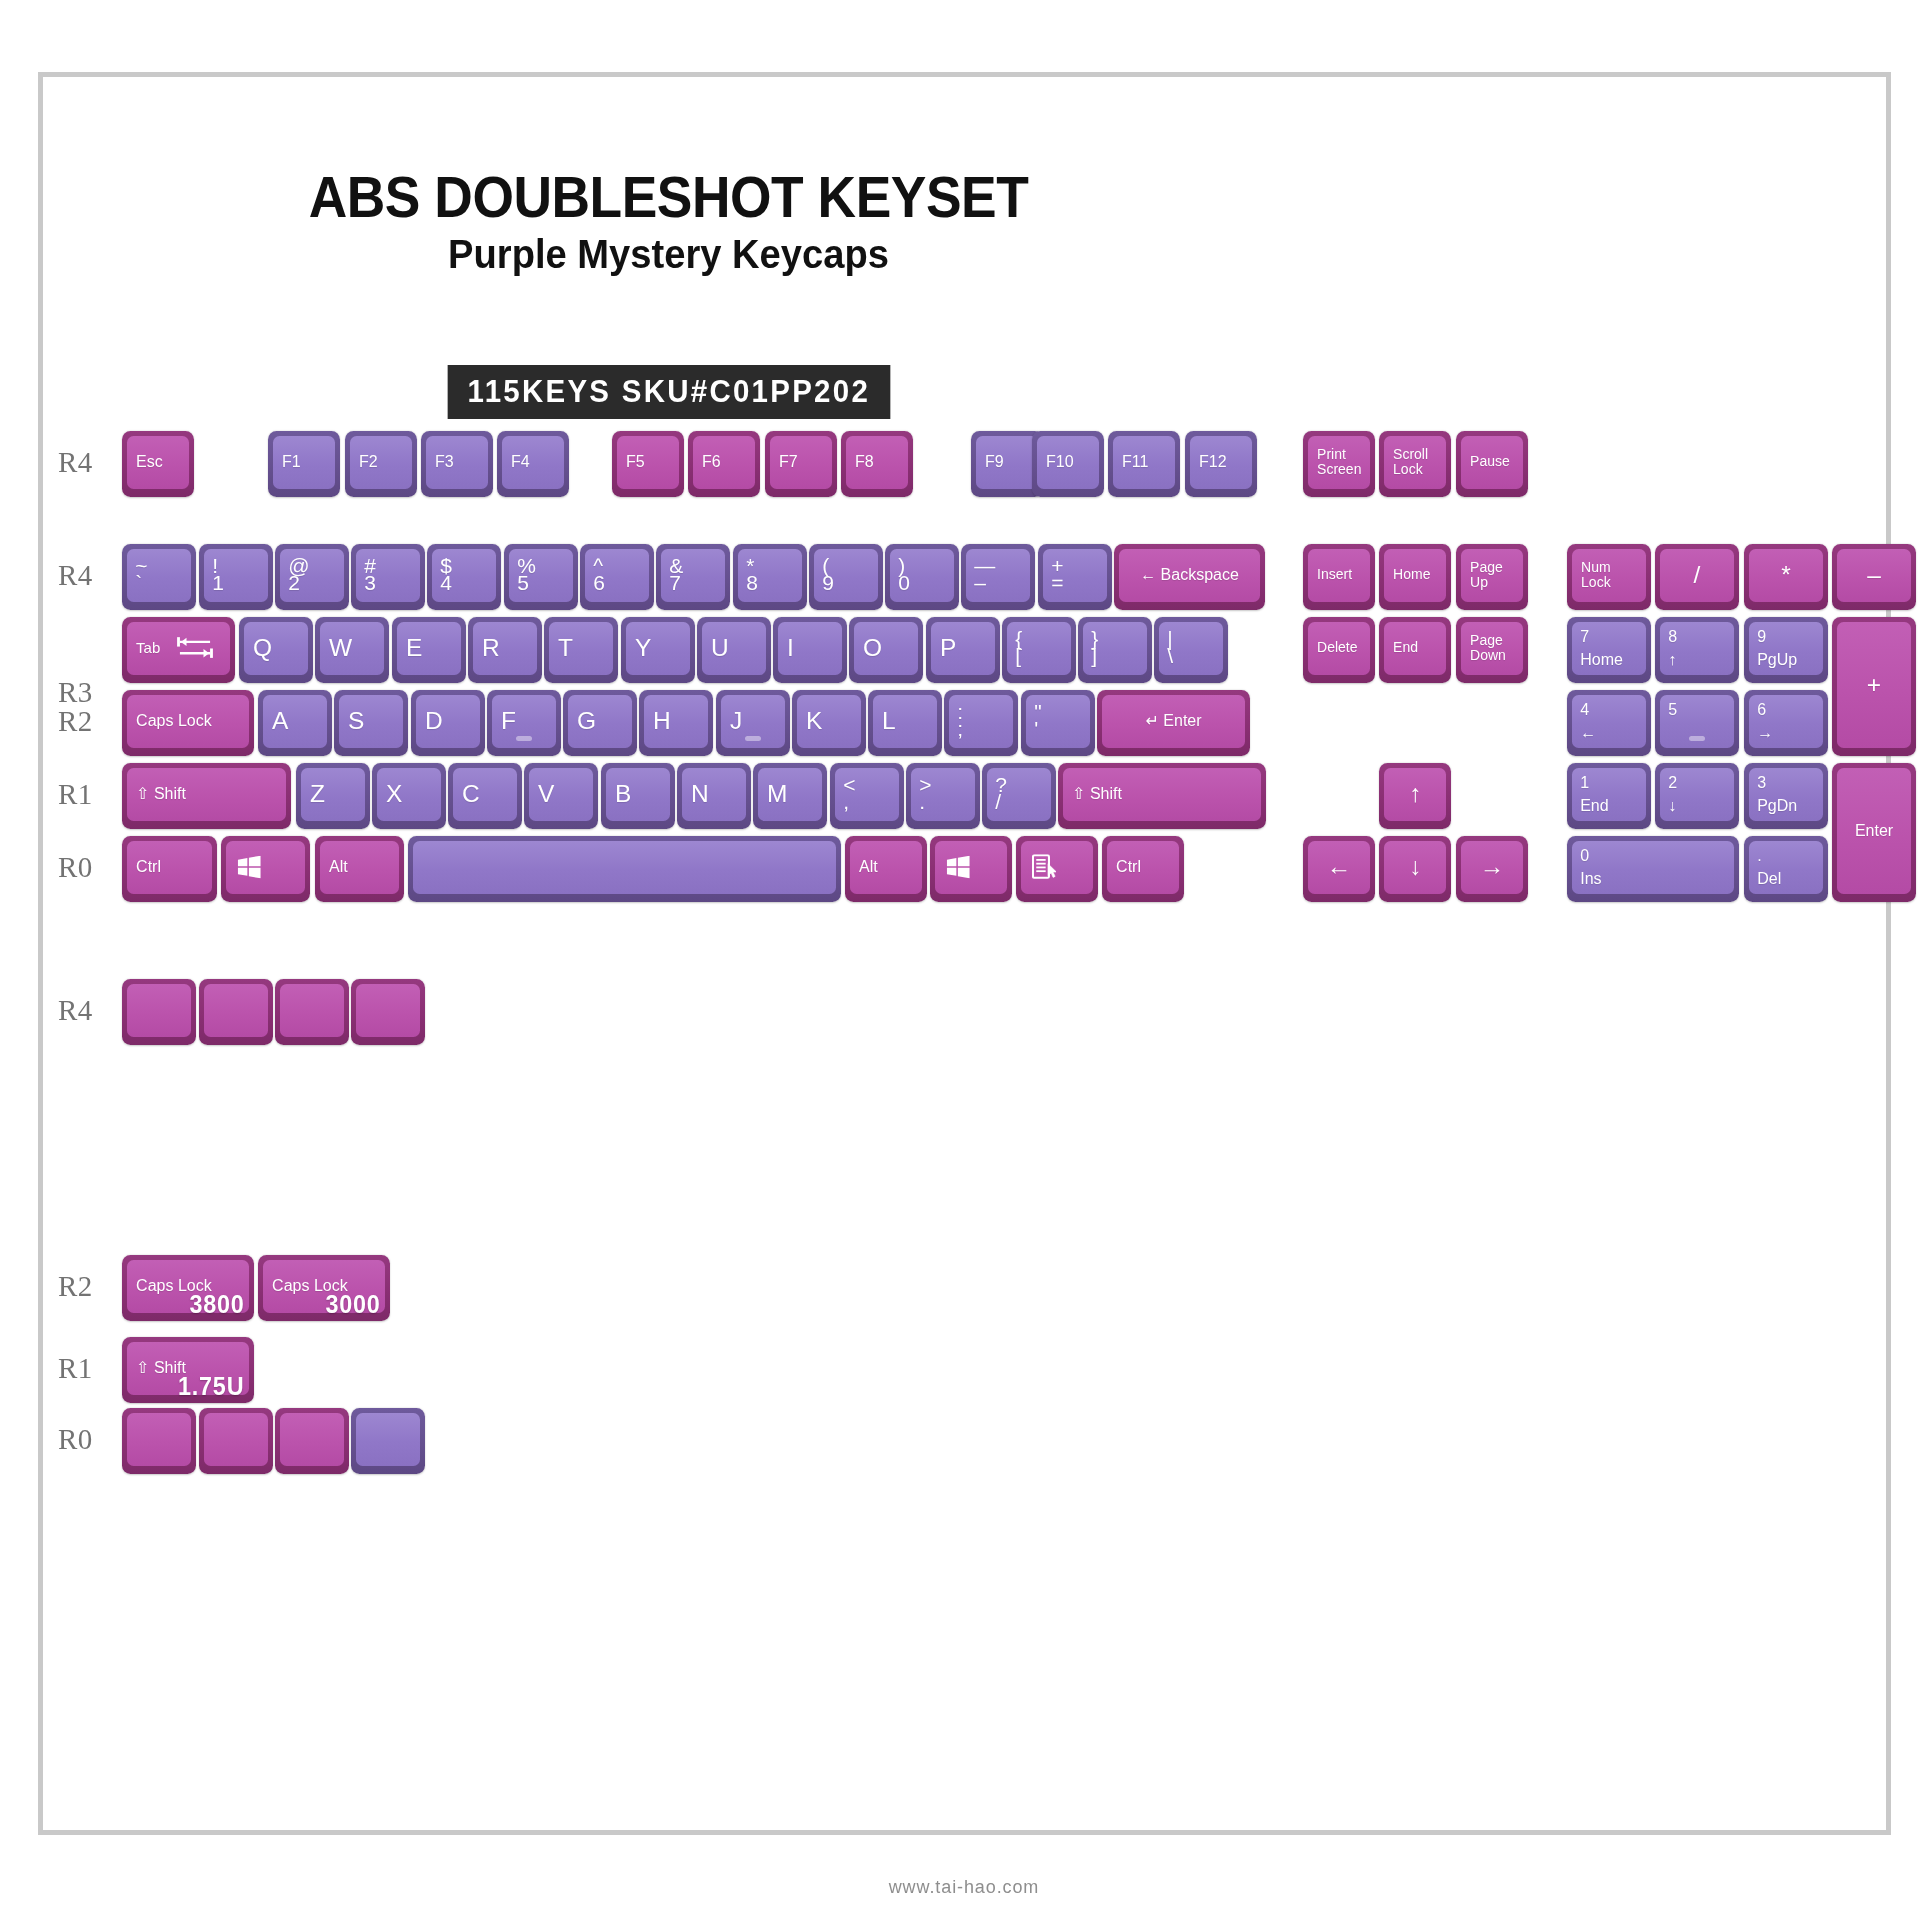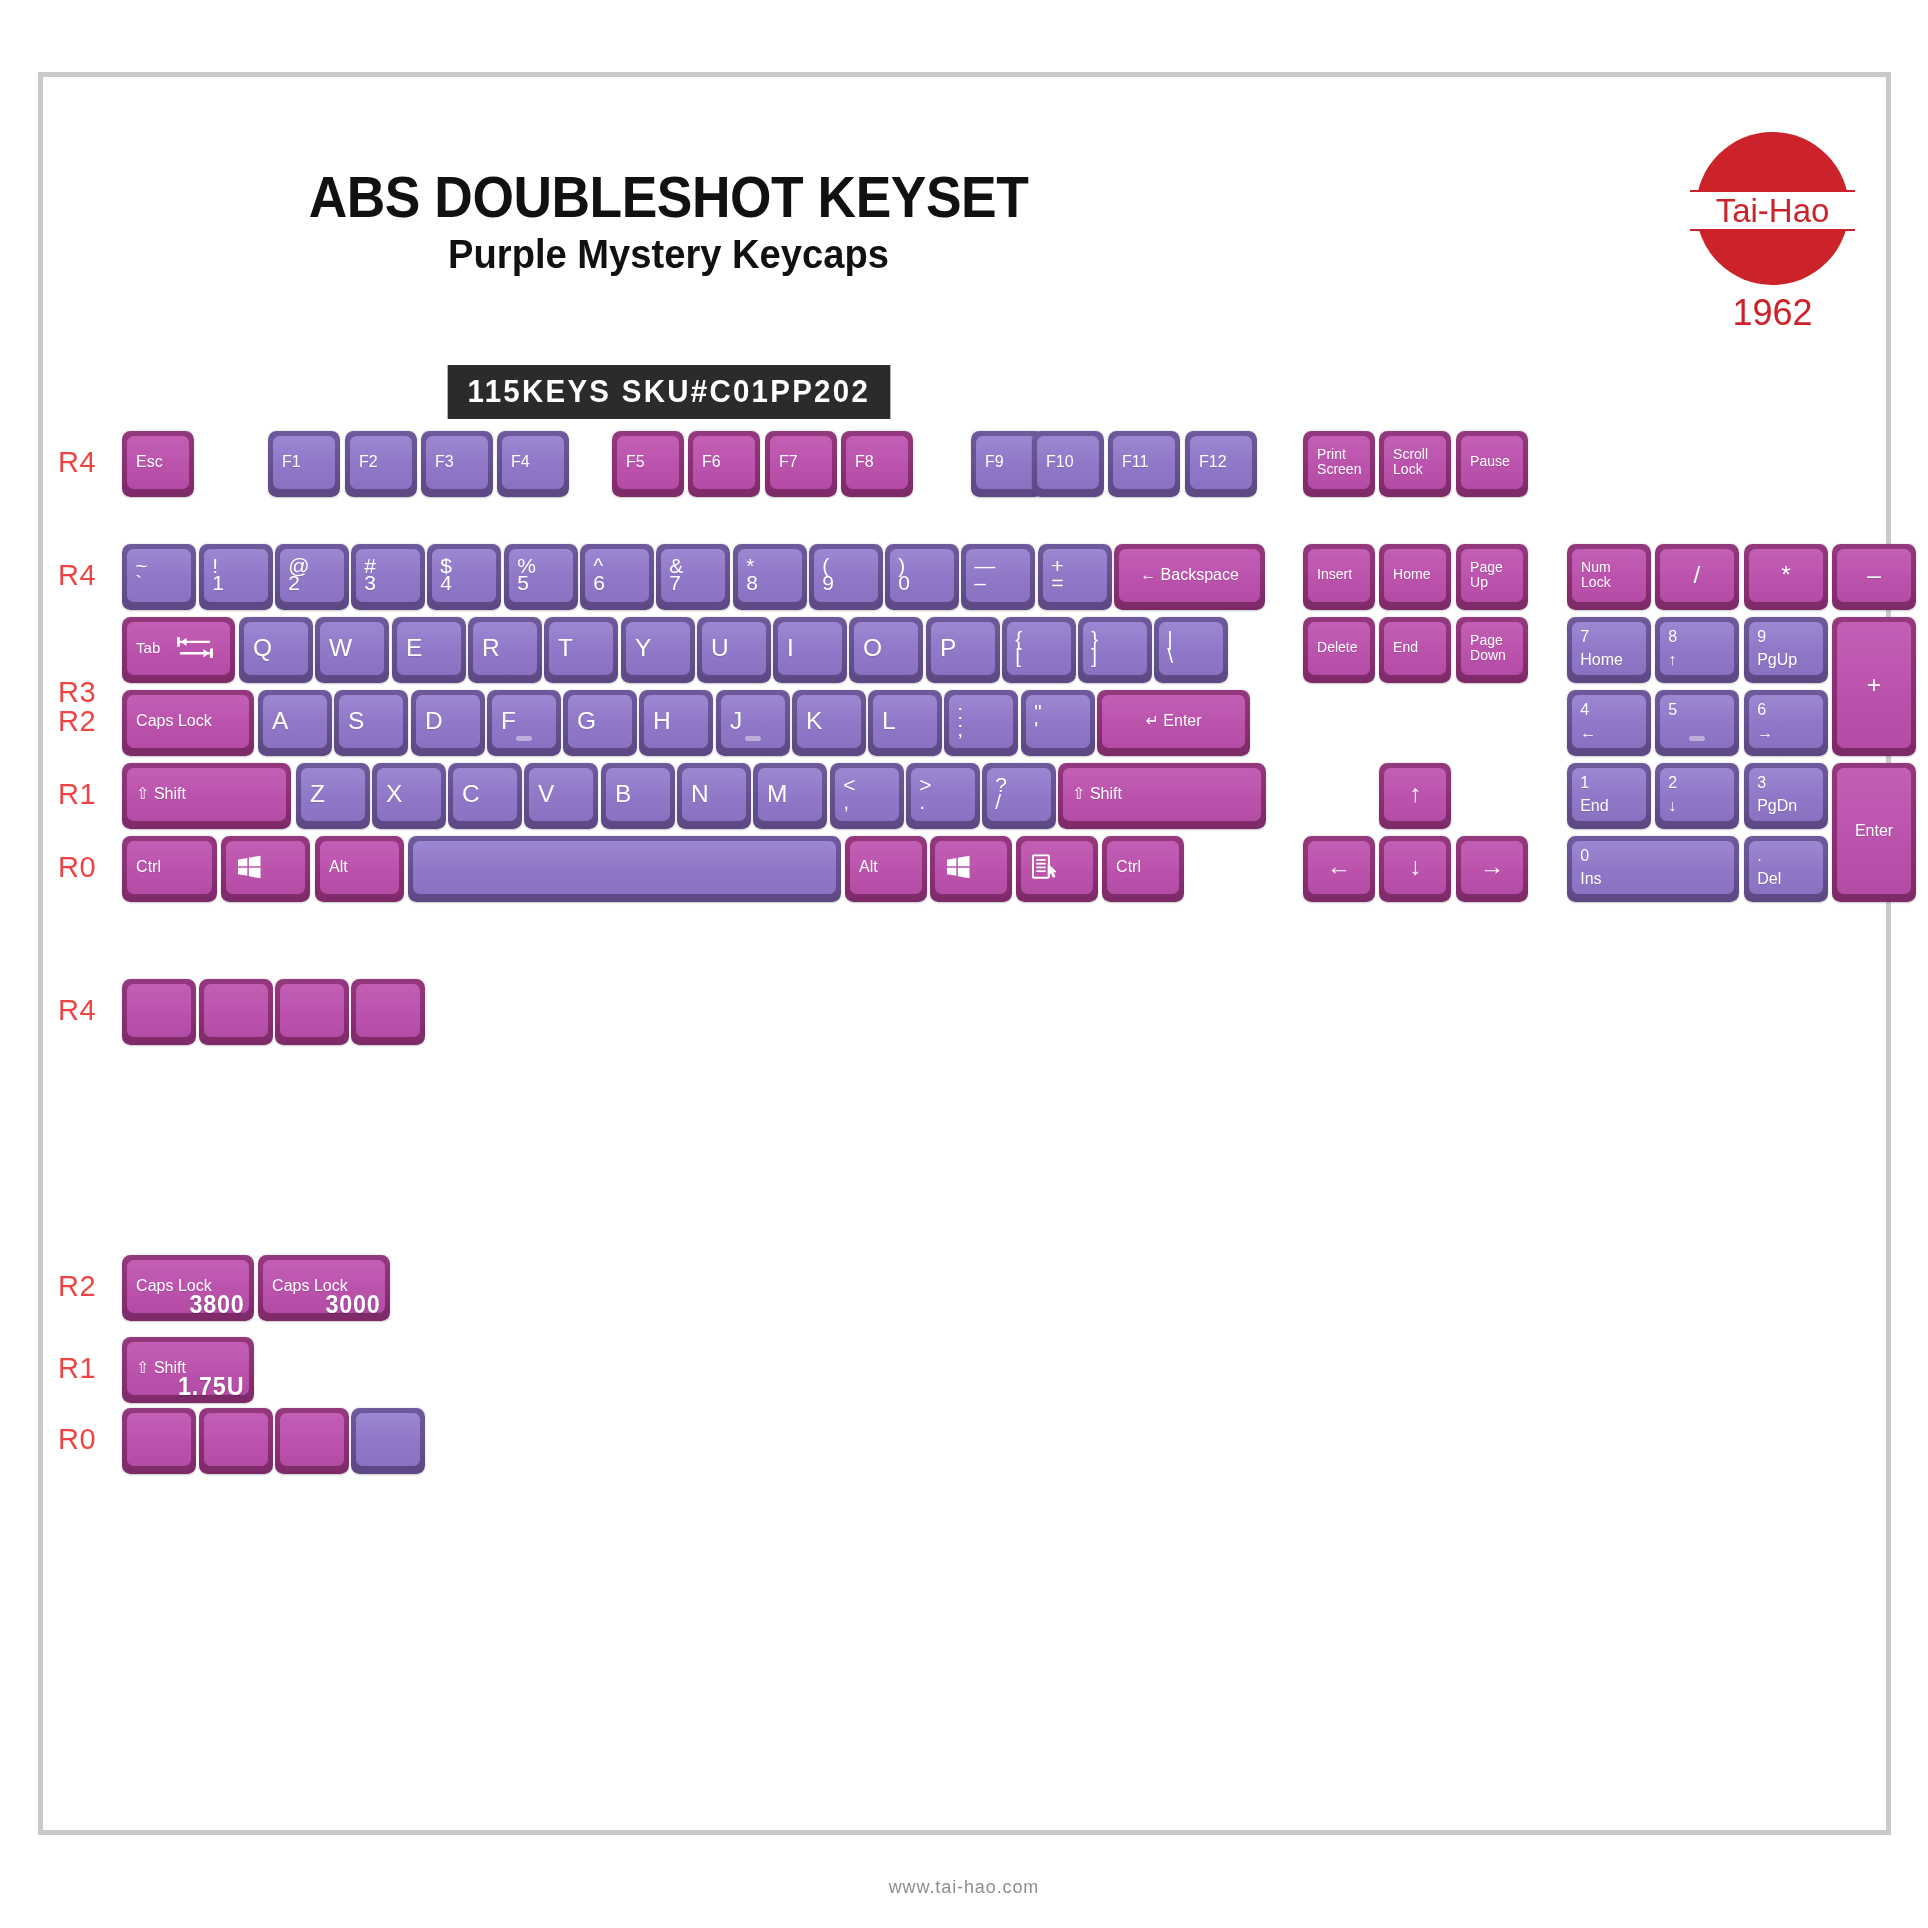--- a/index.html
+++ b/index.html
@@ -77,23 +77,23 @@
     color:#cc2229;font-size:33px;font-weight:normal;line-height:1;
     font-family:"Liberation Sans",sans-serif;
   }
   .logo-year{
     position:absolute;left:0;top:160px;width:165px;text-align:center;
     color:#cc2229;font-size:36px;font-family:"Liberation Sans",sans-serif;
   }
   
   .rowlabel{
     position:absolute;
-    color:#ef4444;
+    color:#737373;
     font-size:29px;
-    font-family:Liberation Sans, sans-serif;
+    font-family:Liberation Serif, serif;
     letter-spacing:0.5px;
   }
   
   .kb{position:absolute;left:0;top:0;width:1928px;height:1928px;}
   .key{
     position:absolute;
     border-radius:8.5px;
     box-sizing:border-box;
     padding:4.7px 4.7px 8.5px 4.7px;
   }
@@ -157,27 +157,20 @@
   <div class="frame"></div>
 
   <div class="title-block">
     <div class="title-main">ABS DOUBLESHOT KEYSET</div>
     <div class="title-sub">Purple Mystery Keycaps</div>
   </div>
   <div class="sku-wrap">
     <span class="sku-badge">115KEYS SKU#C01PP202</span>
   </div>
 
-  <div class="logo">
-    <div class="logo-circle"></div>
-    <div class="logo-band">
-      <span>Tai-Hao</span>
-    </div>
-    <div class="logo-year">1962</div>
-  </div>
 
   <div class="kb" id="kb">
       <div class="rowlabel" style="left: 58px; top: 446px;">R4</div>
       <div class="rowlabel" style="left: 58px; top: 559px;">R4</div>
       <div class="rowlabel" style="left: 58px; top: 632px; margin-top: 44px;">R3</div>
       <div class="rowlabel" style="left: 58px; top: 705px;">R2</div>
       <div class="rowlabel" style="left: 58px; top: 778px;">R1</div>
       <div class="rowlabel" style="left: 58px; top: 851px;">R0</div>
       <div class="key k-m" style="left: 122px; top: 431px; width: 72px; height: 66px;">
         <div class="top">

